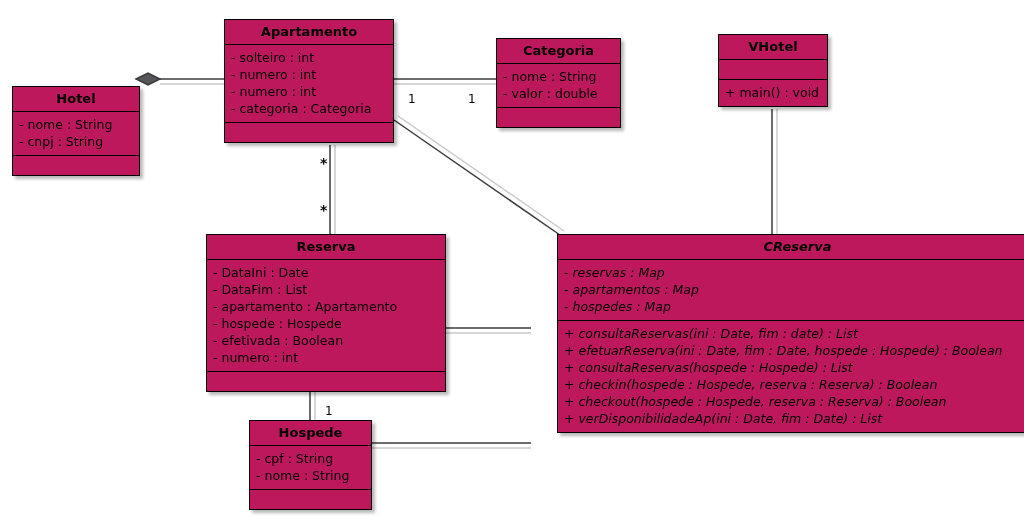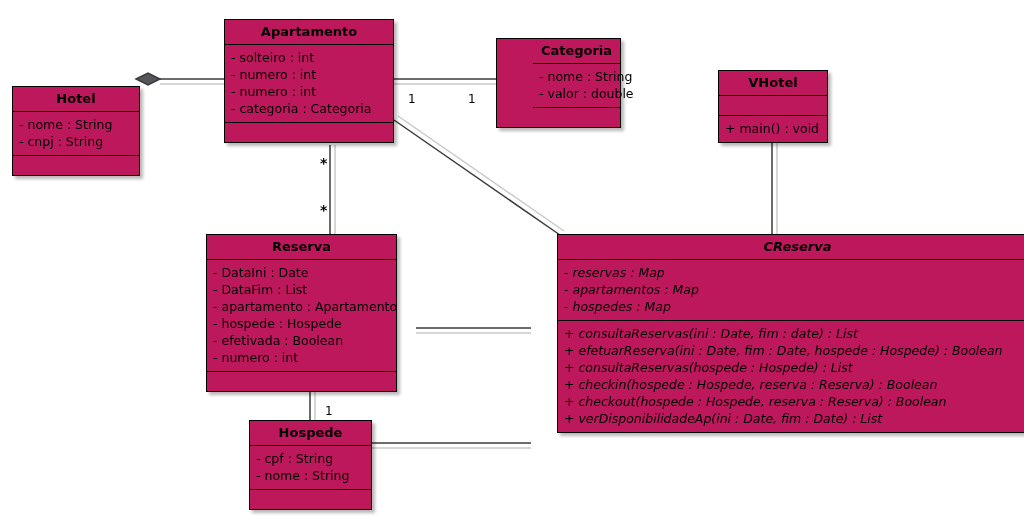--- a/index.html
+++ b/index.html
@@ -114,38 +114,38 @@
     <div class="uml-title">Apartamento</div>
     <div class="uml-compartment">
       <div class="uml-row">- solteiro : int</div>
       <div class="uml-row">- numero : int</div>
       <div class="uml-row">- numero : int</div>
       <div class="uml-row">- categoria : Categoria</div>
     </div>
     <div class="uml-compartment empty-compartment"></div>
   </div>
 
-  <div class="uml-class" style="left:496px; top:38px; width:125px;padding-left:36px;">
+  <div class="uml-class" style="left:496px; top:38px; width:125px;">
     <div class="uml-title">Categoria</div>
     <div class="uml-compartment">
       <div class="uml-row">- nome : String</div>
       <div class="uml-row">- valor : double</div>
     </div>
     <div class="uml-compartment empty-compartment"></div>
   </div>
 
-  <div class="uml-class" style="left:718px; top:34px; width:110px;margin-top:36px;">
+  <div class="uml-class" style="left:718px; top:34px; width:110px;">
     <div class="uml-title">VHotel</div>
     <div class="uml-compartment empty-compartment"></div>
     <div class="uml-compartment">
       <div class="uml-row">+ main() : void</div>
     </div>
   </div>
 
-  <div class="uml-class" style="left:206px; top:234px; width:191px;">
+  <div class="uml-class" style="left:206px; top:234px; width:240px;">
     <div class="uml-title">Reserva</div>
     <div class="uml-compartment">
       <div class="uml-row">- DataIni : Date</div>
       <div class="uml-row">- DataFim : List</div>
       <div class="uml-row">- apartamento : Apartamento</div>
       <div class="uml-row">- hospede : Hospede</div>
       <div class="uml-row">- efetivada : Boolean</div>
       <div class="uml-row">- numero : int</div>
     </div>
     <div class="uml-compartment empty-compartment"></div>

